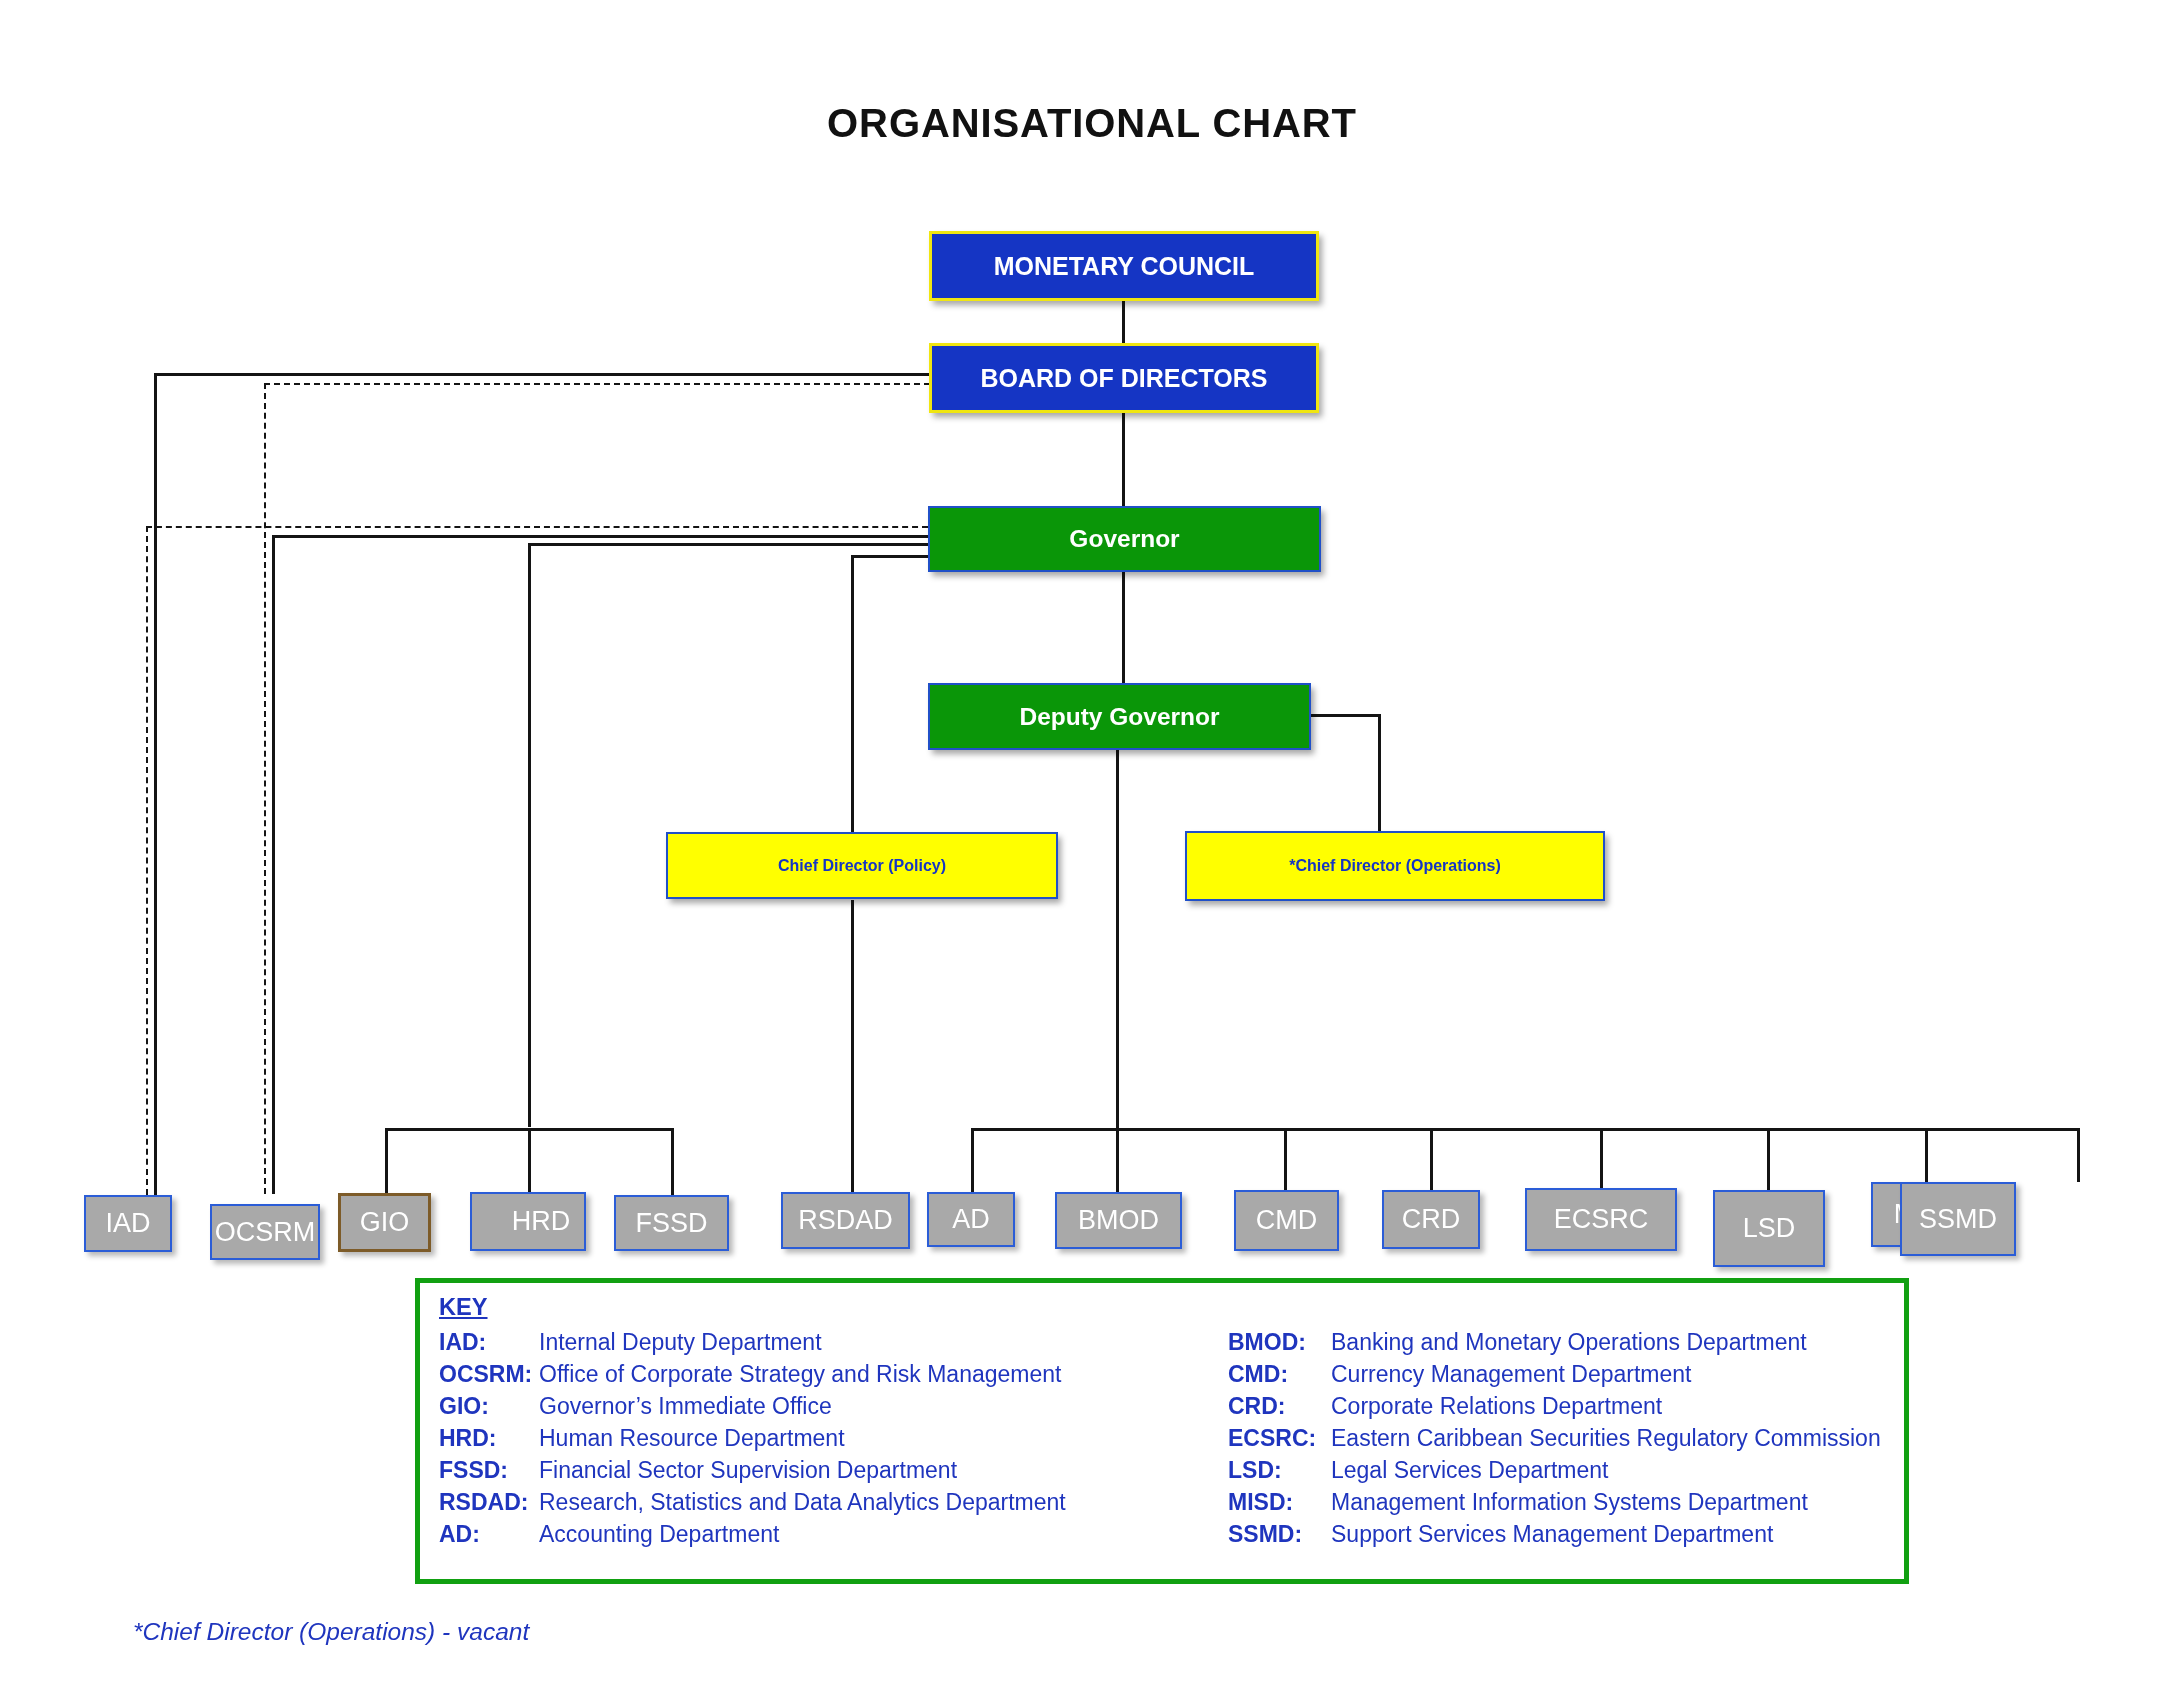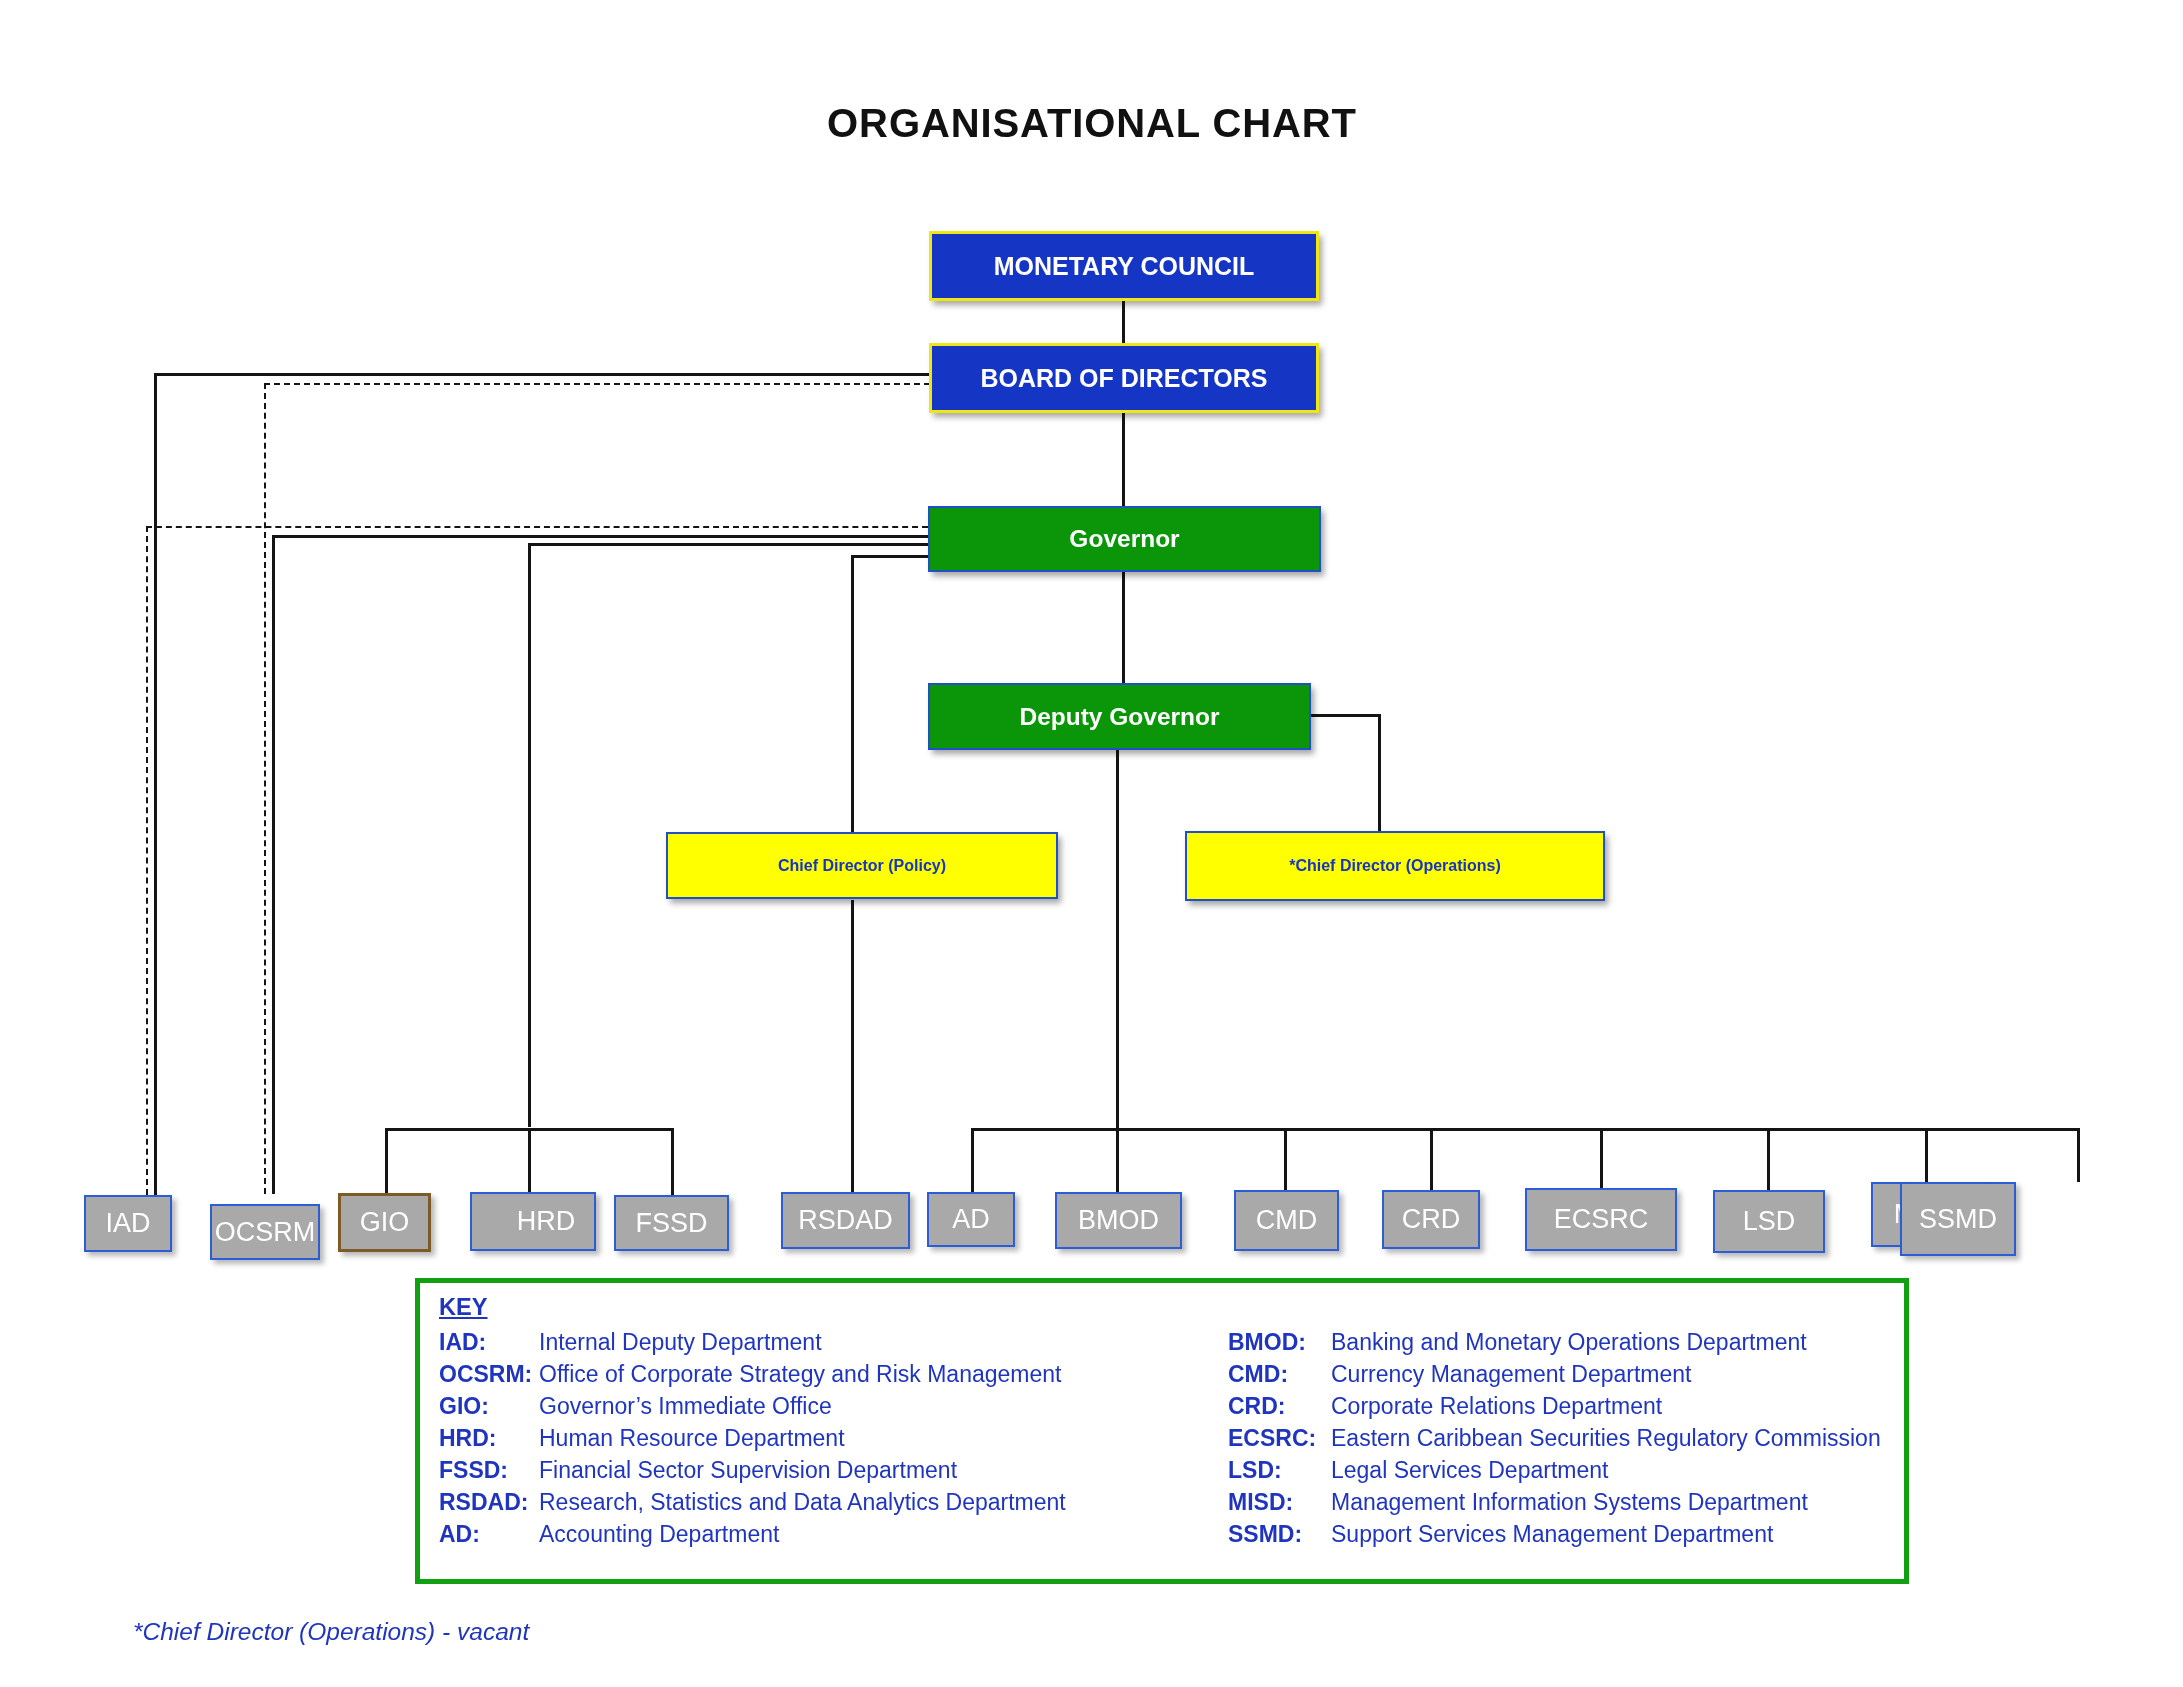--- a/index.html
+++ b/index.html
@@ -81,29 +81,29 @@
   <div class="abs node box-blue" style="left:929px;top:231px;width:390px;height:70px;">MONETARY COUNCIL</div>
   <div class="abs node box-blue" style="left:929px;top:343px;width:390px;height:70px;">BOARD OF DIRECTORS</div>
   <div class="abs node box-green" style="left:928px;top:506px;width:393px;height:66px;">Governor</div>
   <div class="abs node box-green" style="left:928px;top:683px;width:383px;height:67px;">Deputy Governor</div>
   <div class="abs node box-yellow" style="left:666px;top:832px;width:392px;height:67px;">Chief Director (Policy)</div>
   <div class="abs node box-yellow" style="left:1185px;top:831px;width:420px;height:70px;">*Chief Director (Operations)</div>
 
   <div class="abs dept" style="left:84px;top:1195px;width:88px;height:57px;">IAD</div>
   <div class="abs dept" style="left:210px;top:1195px;width:110px;height:56px;margin-top:9px;">OCSRM</div>
   <div class="abs dept dept-gio" style="left:338px;top:1193px;width:93px;height:59px;">GIO</div>
-  <div class="abs dept" style="left:470px;top:1192px;width:126px;height:59px;padding-left:26px;">HRD</div>
+  <div class="abs dept" style="left:470px;top:1192px;width:116px;height:59px;padding-left:26px;">HRD</div>
   <div class="abs dept" style="left:614px;top:1195px;width:115px;height:56px;">FSSD</div>
   <div class="abs dept" style="left:781px;top:1192px;width:129px;height:57px;">RSDAD</div>
   <div class="abs dept" style="left:927px;top:1192px;width:88px;height:55px;">AD</div>
   <div class="abs dept" style="left:1055px;top:1192px;width:127px;height:57px;">BMOD</div>
   <div class="abs dept" style="left:1234px;top:1190px;width:105px;height:61px;">CMD</div>
   <div class="abs dept" style="left:1382px;top:1190px;width:98px;height:59px;">CRD</div>
   <div class="abs dept" style="left:1525px;top:1188px;width:152px;height:63px;">ECSRC</div>
-  <div class="abs dept" style="left:1713px;top:1190px;width:112px;height:63px;">LSD</div>
+  <div class="abs dept" style="left:1713px;top:1190px;width:112px;height:77px;">LSD</div>
   <div class="abs dept" style="left:1871px;top:1182px;width:113px;height:65px;">MISD</div>
   <div class="abs dept" style="left:1900px;top:1182px;width:116px;height:74px;">SSMD</div>
 
   <div class="abs keybox" style="left:415px;top:1278px;width:1494px;height:306px;">
     <div class="abs keyhead" style="left:19px;top:10.5px;">KEY</div>
     <div class="abs keycol kleft" style="left:19px;top:43px;">
       <span class="row"><span class="ab">IAD:</span><span>Internal Deputy Department</span></span>
       <span class="row"><span class="ab">OCSRM:</span><span>Office of Corporate Strategy and Risk Management</span></span>
       <span class="row"><span class="ab">GIO:</span><span>Governor’s Immediate Office</span></span>
       <span class="row"><span class="ab">HRD:</span><span>Human Resource Department</span></span>

